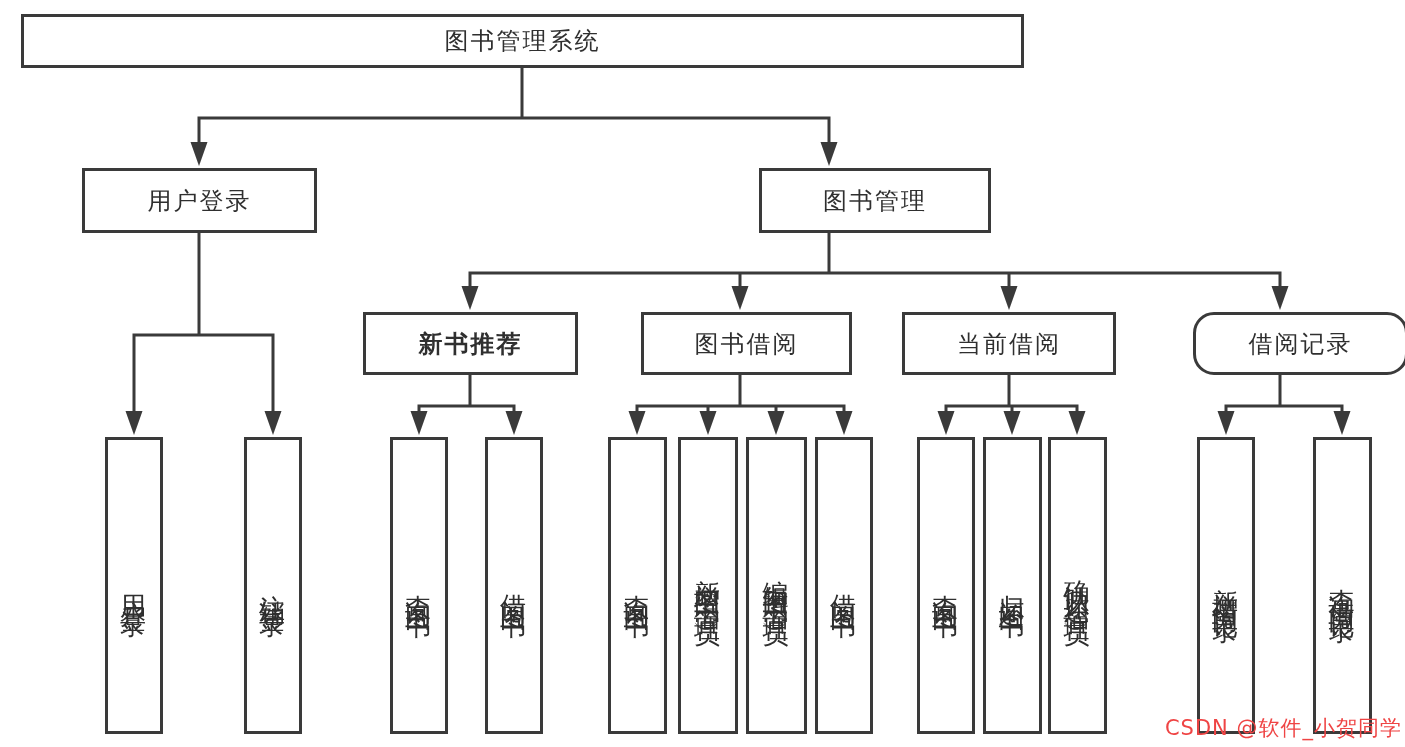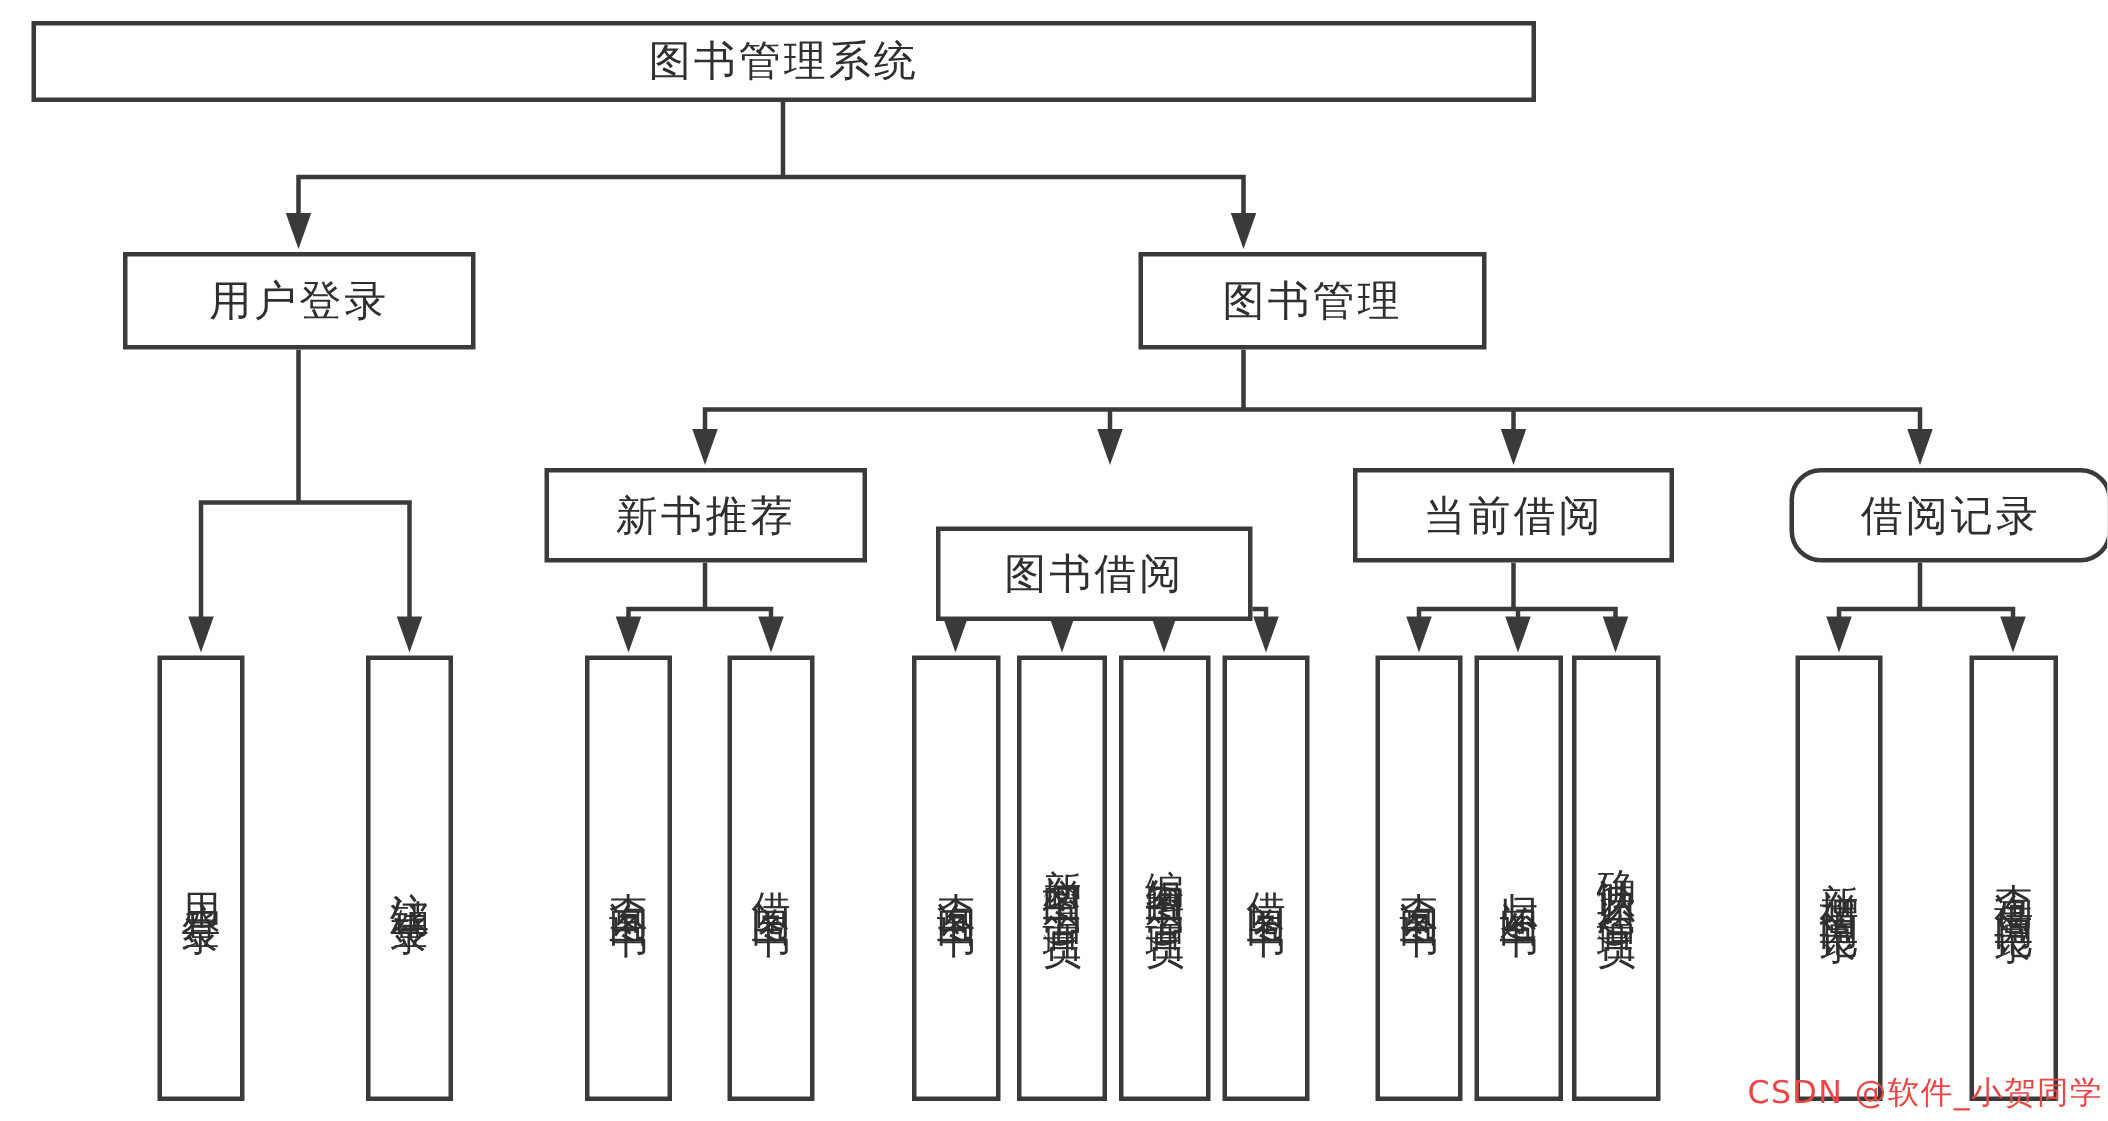--- a/index.html
+++ b/index.html
@@ -27,21 +27,21 @@
     border: 3px solid #3a3a3a;
     background: #ffffff;
     color: #2f2f2f;
     display: flex;
     align-items: center;
     justify-content: center;
     z-index: 1;
     white-space: nowrap;
   }
   .hbox {
-    font-size: 28px;
+    font-size: 24px;
     letter-spacing: 2px;
   }
   .leaf {
     writing-mode: vertical-rl;
     text-orientation: mixed;
     font-size: 26px;
     letter-spacing: 6px;
     white-space: normal;
   }
   #watermark {
@@ -86,22 +86,22 @@
       <path d="M 1280 375 V 406 M 1226 406 H 1342 M 1226 404.5 V 415 M 1342 404.5 V 415" fill="none" stroke="#3a3a3a" stroke-width="3"></path>
       <path d="M 1217.5 411 L 1234.5 411 L 1226 435 Z" fill="#3a3a3a"></path>
       <path d="M 1333.5 411 L 1350.5 411 L 1342 435 Z" fill="#3a3a3a"></path>
     </svg>
 
   <div class="box hbox" style="left:21px; top:14px; width:1003px; height:54px;">图书管理系统</div>
 
   <div class="box hbox" style="left:82px; top:168px; width:235px; height:65px;">用户登录</div>
   <div class="box hbox" style="left:713px; top:168px; width:232px; height:65px;margin-left:46px;">图书管理</div>
 
-  <div class="box hbox" style="left:363px; top:312px; width:215px; height:63px;">新书推荐</div>
-  <div class="box hbox" style="left:624px; top:312px; width:211px; height:63px;margin-top:39px;">图书借阅</div>
+  <div class="box hbox" style="left:363px; top:312px; width:215px; height:63px;font-weight:bold;">新书推荐</div>
+  <div class="box hbox" style="left:641px; top:312px; width:211px; height:63px;">图书借阅</div>
   <div class="box hbox" style="left:902px; top:312px; width:214px; height:63px;">当前借阅</div>
   <div class="box hbox" style="left:1193px; top:312px; width:215px; height:63px;border-radius:21px;">借阅记录</div>
 
   <div class="box leaf" style="left:105px; top:437px; width:58px; height:297px;">用户登录</div>
   <div class="box leaf" style="left:244px; top:437px; width:58px; height:297px;">注销登录</div>
 
   <div class="box leaf" style="left:390px; top:437px; width:58px; height:297px;">查询图书</div>
   <div class="box leaf" style="left:485px; top:437px; width:58px; height:297px;">借阅图书</div>
 
   <div class="box leaf" style="left:608px; top:437px; width:59px; height:297px;">查询图书</div>

